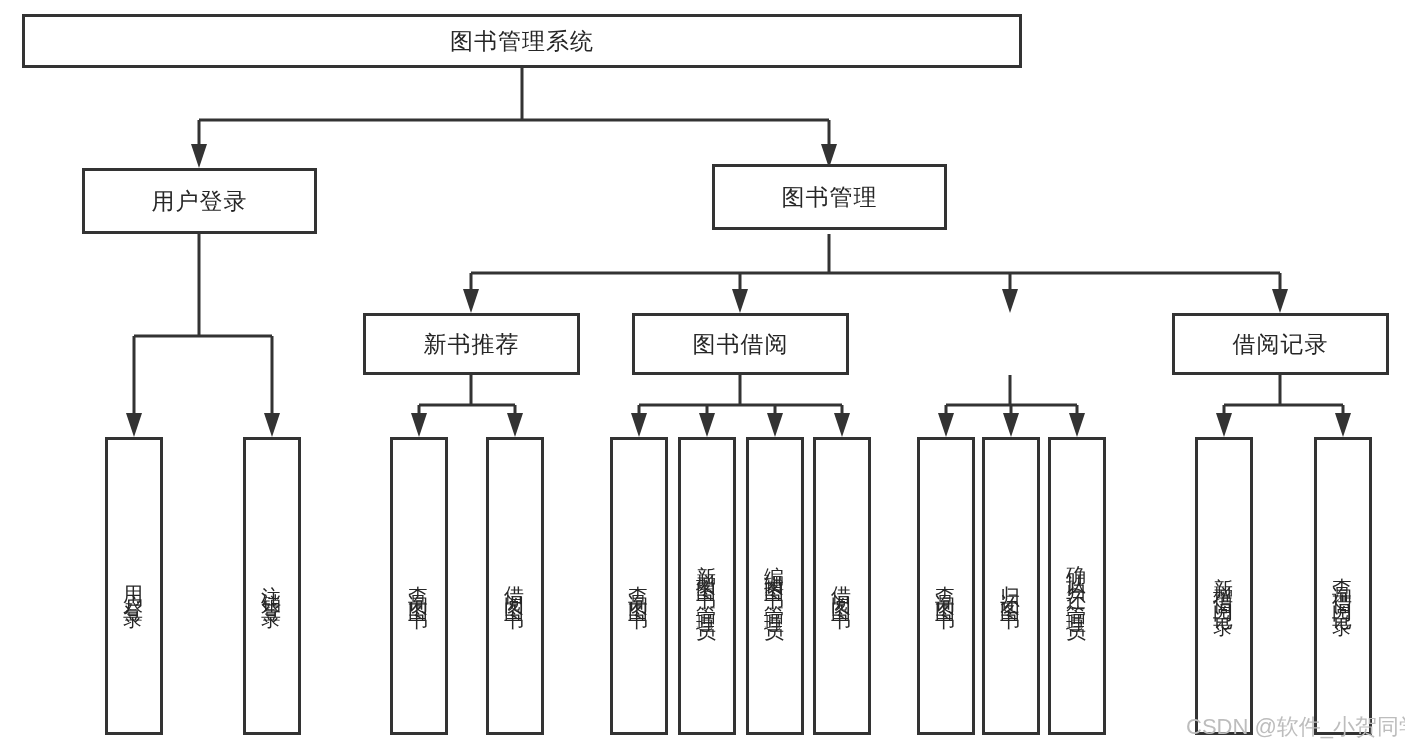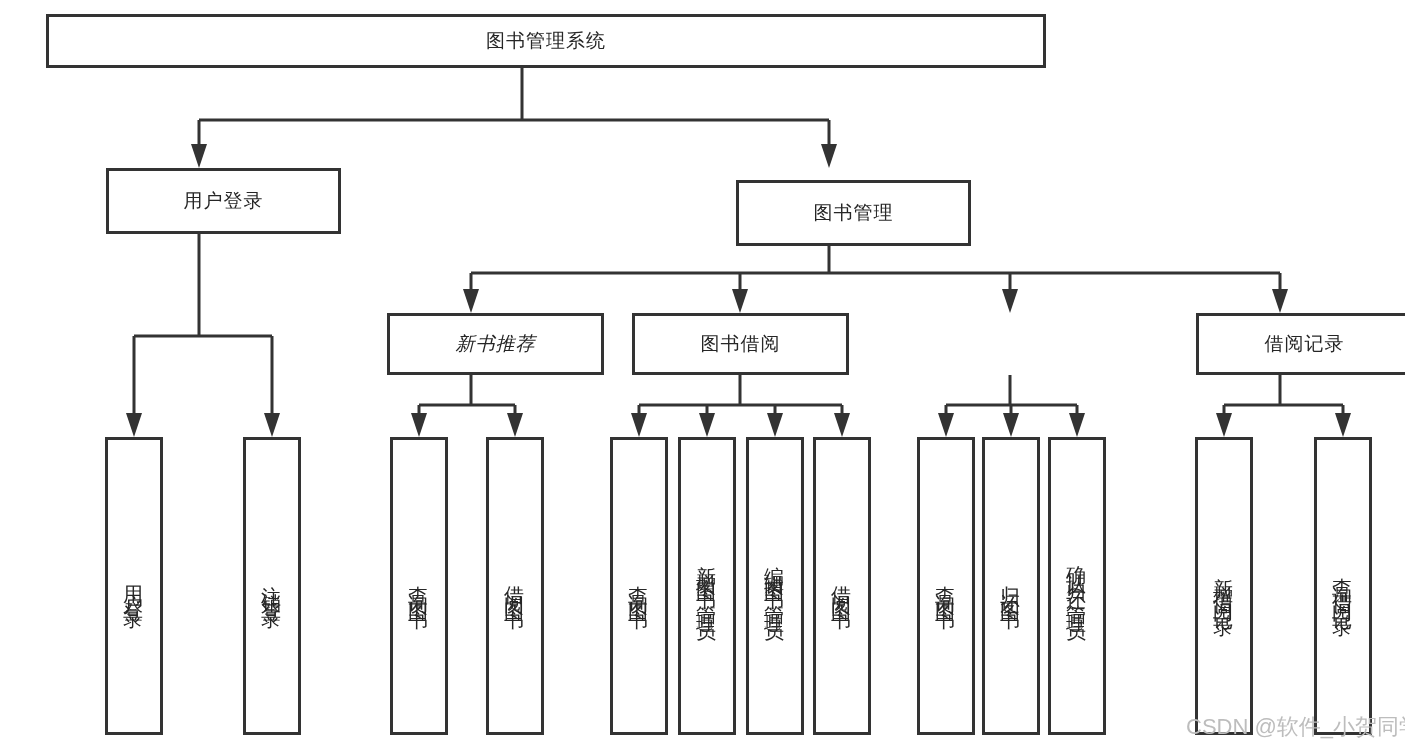--- a/index.html
+++ b/index.html
@@ -17,25 +17,24 @@
     overflow:hidden;
   }
   .wires{position:absolute;left:0;top:0;width:1405px;height:747px;}
   .wires path.l{fill:none;stroke:var(--line);stroke-width:3;}
   .wires path.a{fill:var(--line);stroke:none;}
   .node{
     position:absolute;
     border:3px solid var(--line);
     background:var(--bg);
     display:flex;align-items:center;justify-content:center;
-    font-size:19px;color:var(--text);
+    font-size:23px;color:var(--text);
     letter-spacing:1px;
     box-sizing:border-box;
     z-index:2;
-    margin-left:24px;
   }
   .leaf{
     position:absolute;
     top:437px;width:58px;height:298px;
     border:3px solid var(--line);
     background:var(--bg);
     display:flex;align-items:center;justify-content:center;
     writing-mode:vertical-rl;
     text-orientation:mixed;
     font-size:20px;color:var(--text);
@@ -76,24 +75,24 @@
       M631 413 L647 413 L639 437 Z  M699 413 L715 413 L707 437 Z
       M767 413 L783 413 L775 437 Z  M834 413 L850 413 L842 437 Z
       M938 413 L954 413 L946 437 Z  M1003 413 L1019 413 L1011 437 Z
       M1069 413 L1085 413 L1077 437 Z  M1216 413 L1232 413 L1224 437 Z
       M1335 413 L1351 413 L1343 437 Z"></path>
   </svg>
 
   <div class="node" style="left:22px;top:14px;width:1000px;height:54px;">图书管理系统</div>
 
   <div class="node" style="left:82px;top:168px;width:235px;height:66px;">用户登录</div>
-  <div class="node" style="left:712px;top:180px;width:235px;height:66px;">图书管理</div>
+  <div class="node" style="left:712px;top:164px;width:235px;height:66px;">图书管理</div>
 
-  <div class="node" style="left:363px;top:313px;width:217px;height:62px;font-style:italic;">新书推荐</div>
-  <div class="node" style="left:608px;top:313px;width:217px;height:62px;">图书借阅</div>
+  <div class="node" style="left:363px;top:313px;width:217px;height:62px;">新书推荐</div>
+  <div class="node" style="left:632px;top:313px;width:217px;height:62px;">图书借阅</div>
   <div class="node" style="left:1172px;top:313px;width:217px;height:62px;">借阅记录</div>
 
   <div class="leaf" style="left:105px;">用户登录</div>
   <div class="leaf" style="left:243px;">注销登录</div>
 
   <div class="leaf" style="left:390px;">查询图书</div>
   <div class="leaf" style="left:486px;">借阅图书</div>
 
   <div class="leaf" style="left:610px;">查询图书</div>
   <div class="leaf" style="left:678px;">新增图书（管理员）</div>

